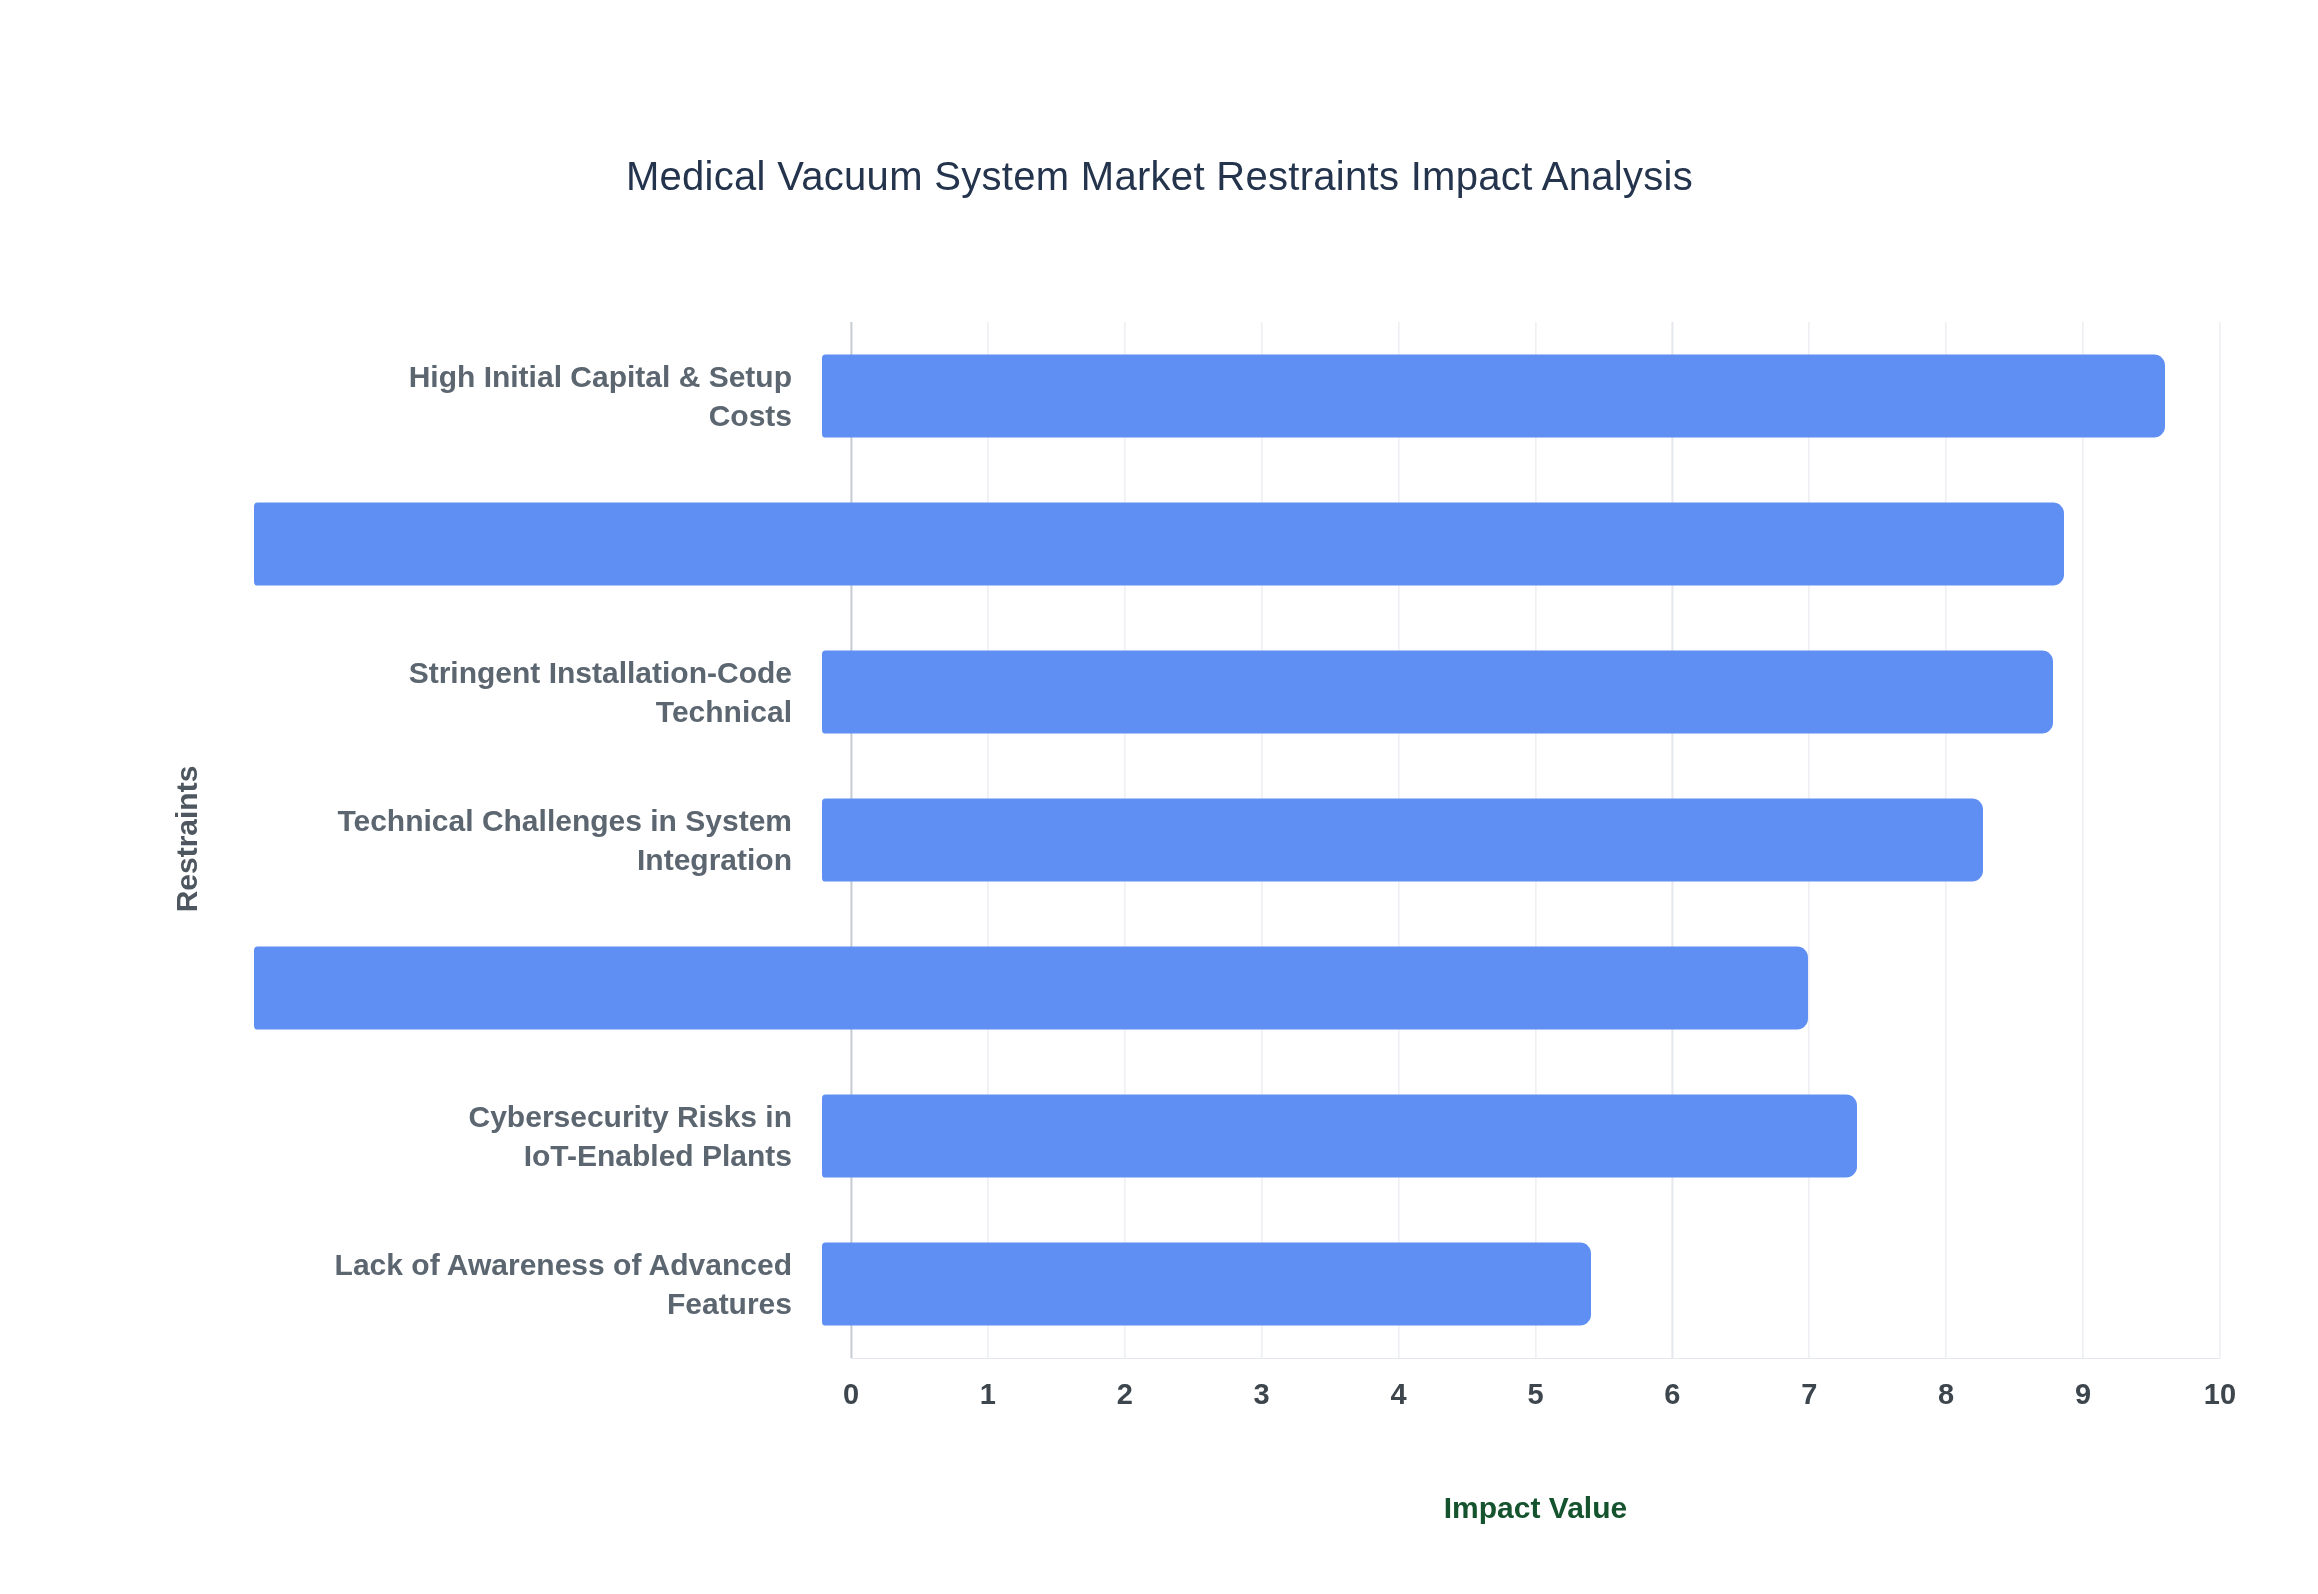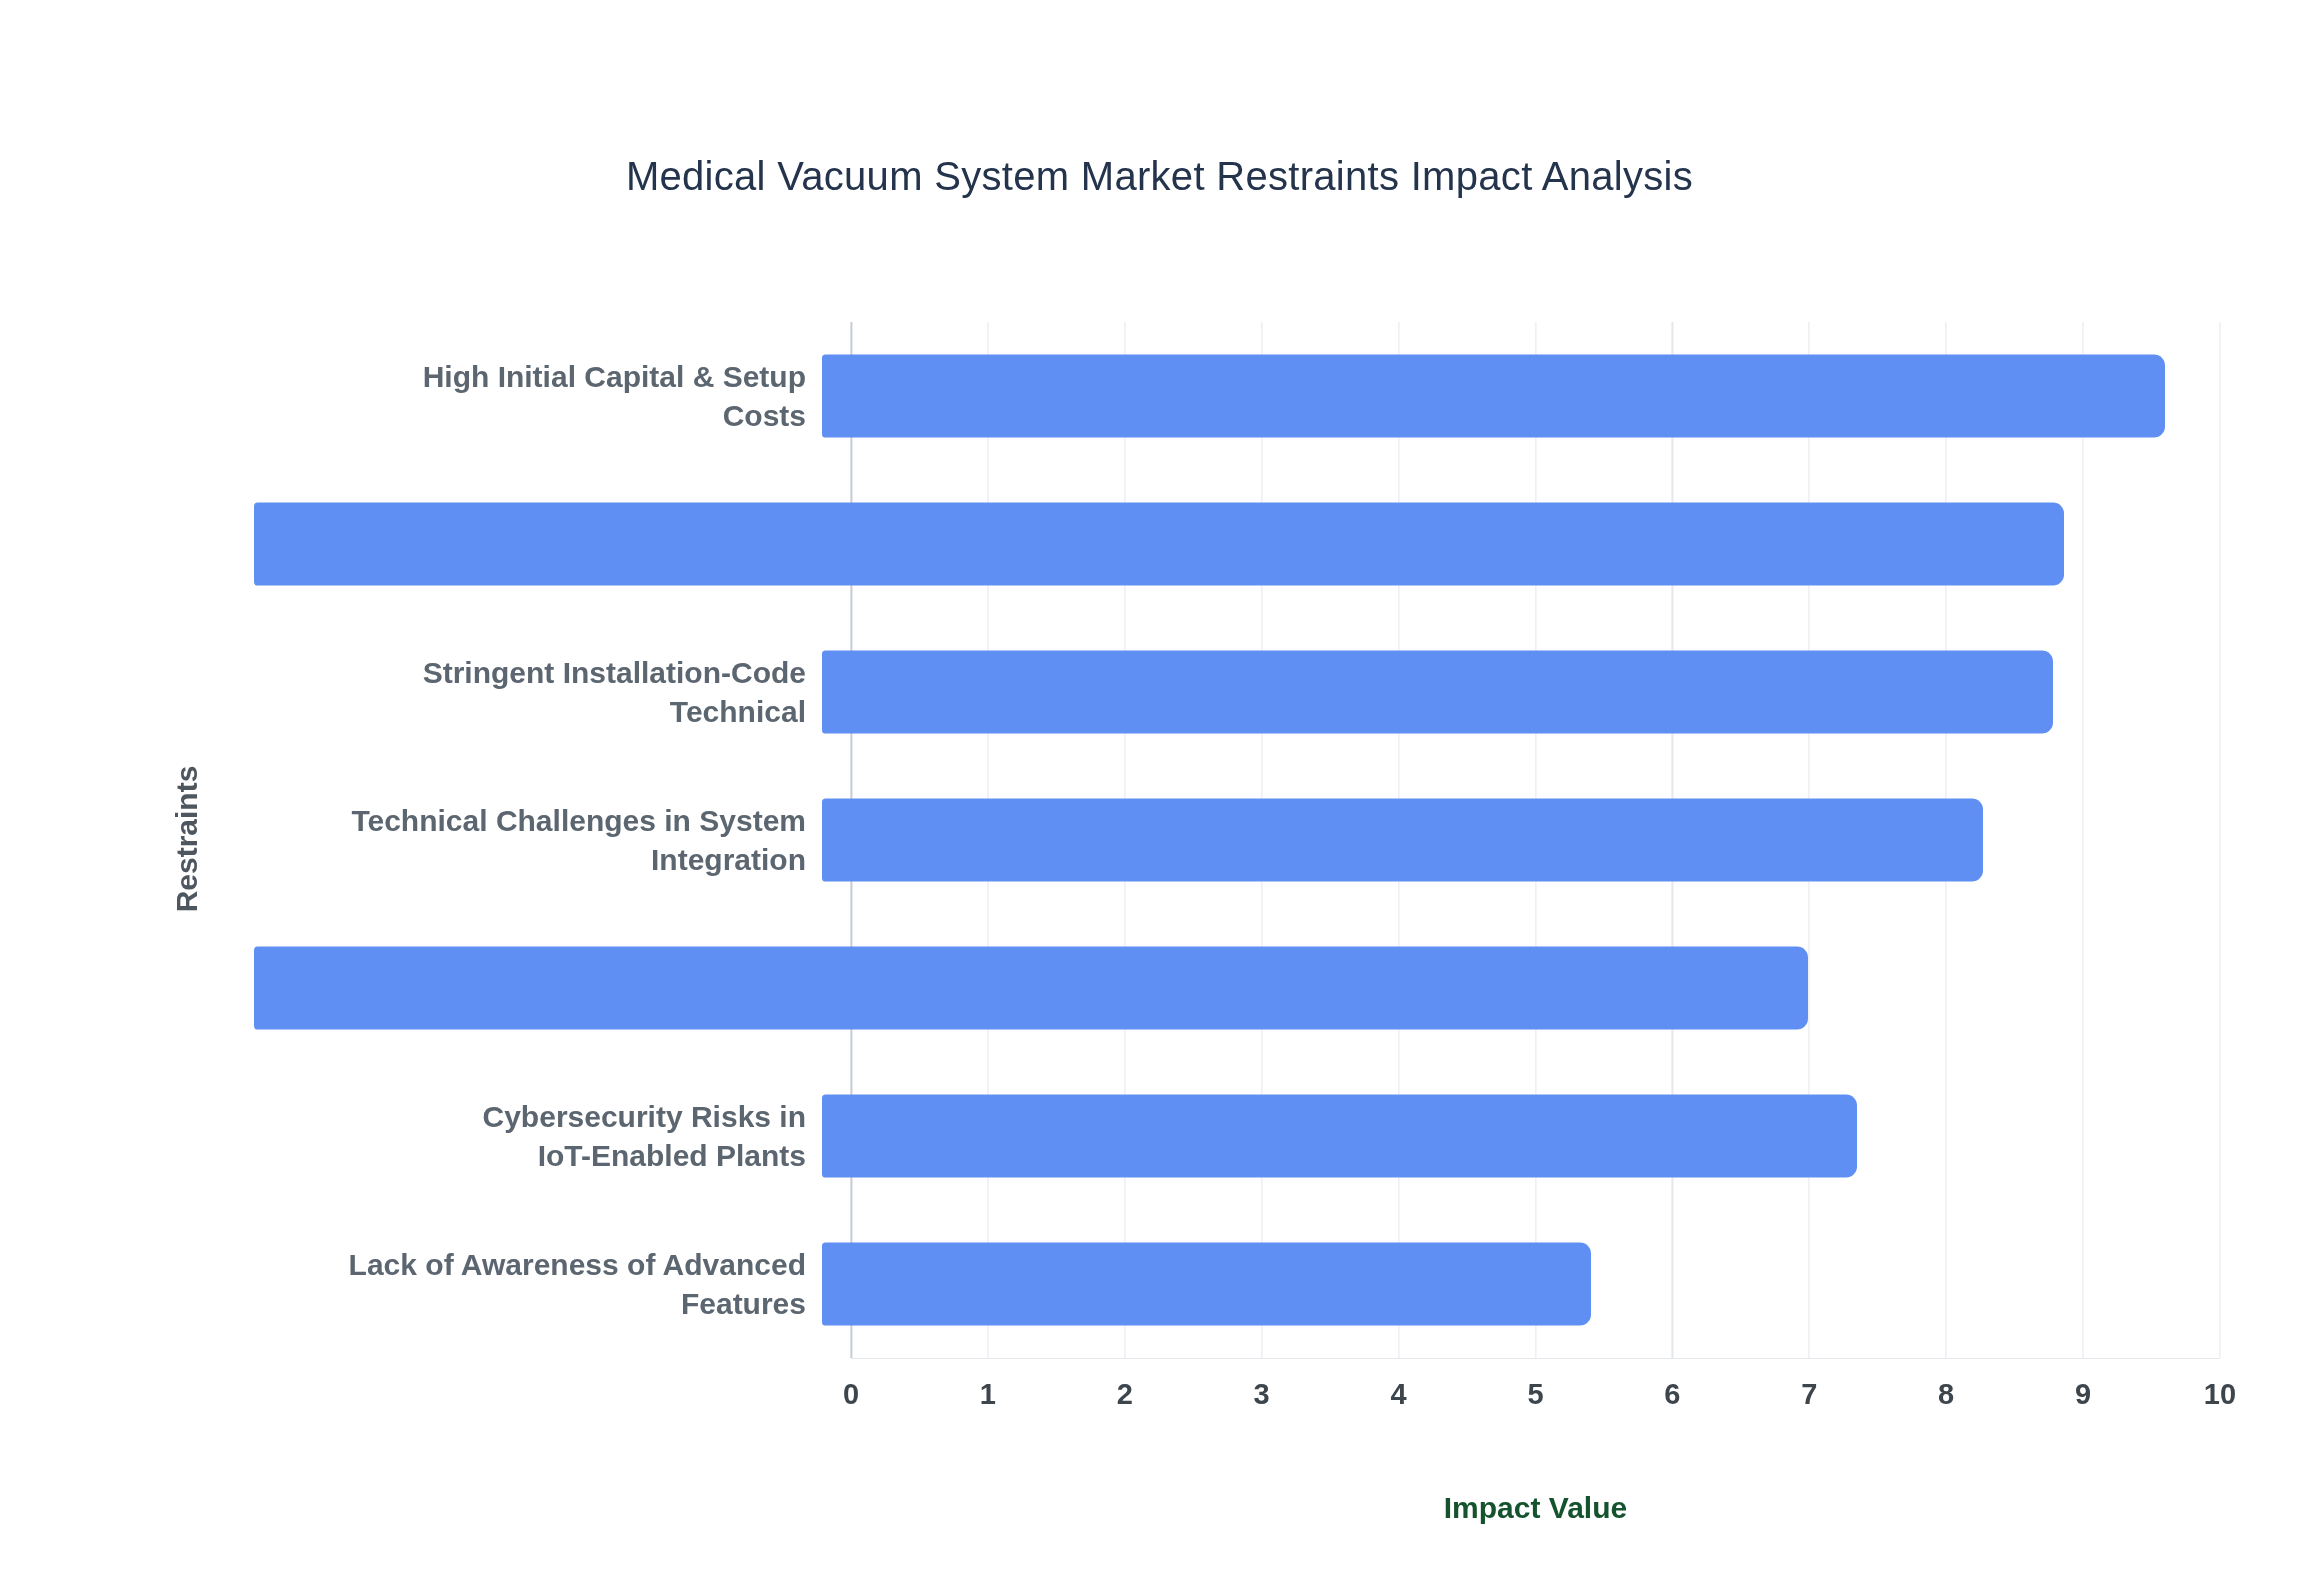--- a/index.html
+++ b/index.html
@@ -32,21 +32,21 @@
     position:absolute;top:0;bottom:0;width:1.2px;background:#e4e7eb;
     transform:translateX(-0.6px);
   }
   .gridline.zero{background:#c6ccd3;width:1.8px;}
   .rows{
     position:absolute;left:254px;top:322px;width:1967px;height:1036px;
     display:flex;flex-direction:column;
   }
   .row{flex:1;display:flex;align-items:center;}
   .cat-label{
-    width:568px;padding-right:16px;box-sizing:border-box;
+    width:568px;padding-right:30px;box-sizing:border-box;
     text-align:right;font-size:30px;font-weight:700;color:#5c6670;
     line-height:1.3;white-space:pre-line;
   }
   .track{flex:1;height:100%;position:relative;}
   .bar{
     position:absolute;left:0;top:50%;transform:translateY(-50%);
     height:83px;border-radius:3.6px 11px 11px 3.6px;
   }
   .xticks{position:absolute;left:851px;top:1378px;width:1369px;height:42px;}
   .xtick{

